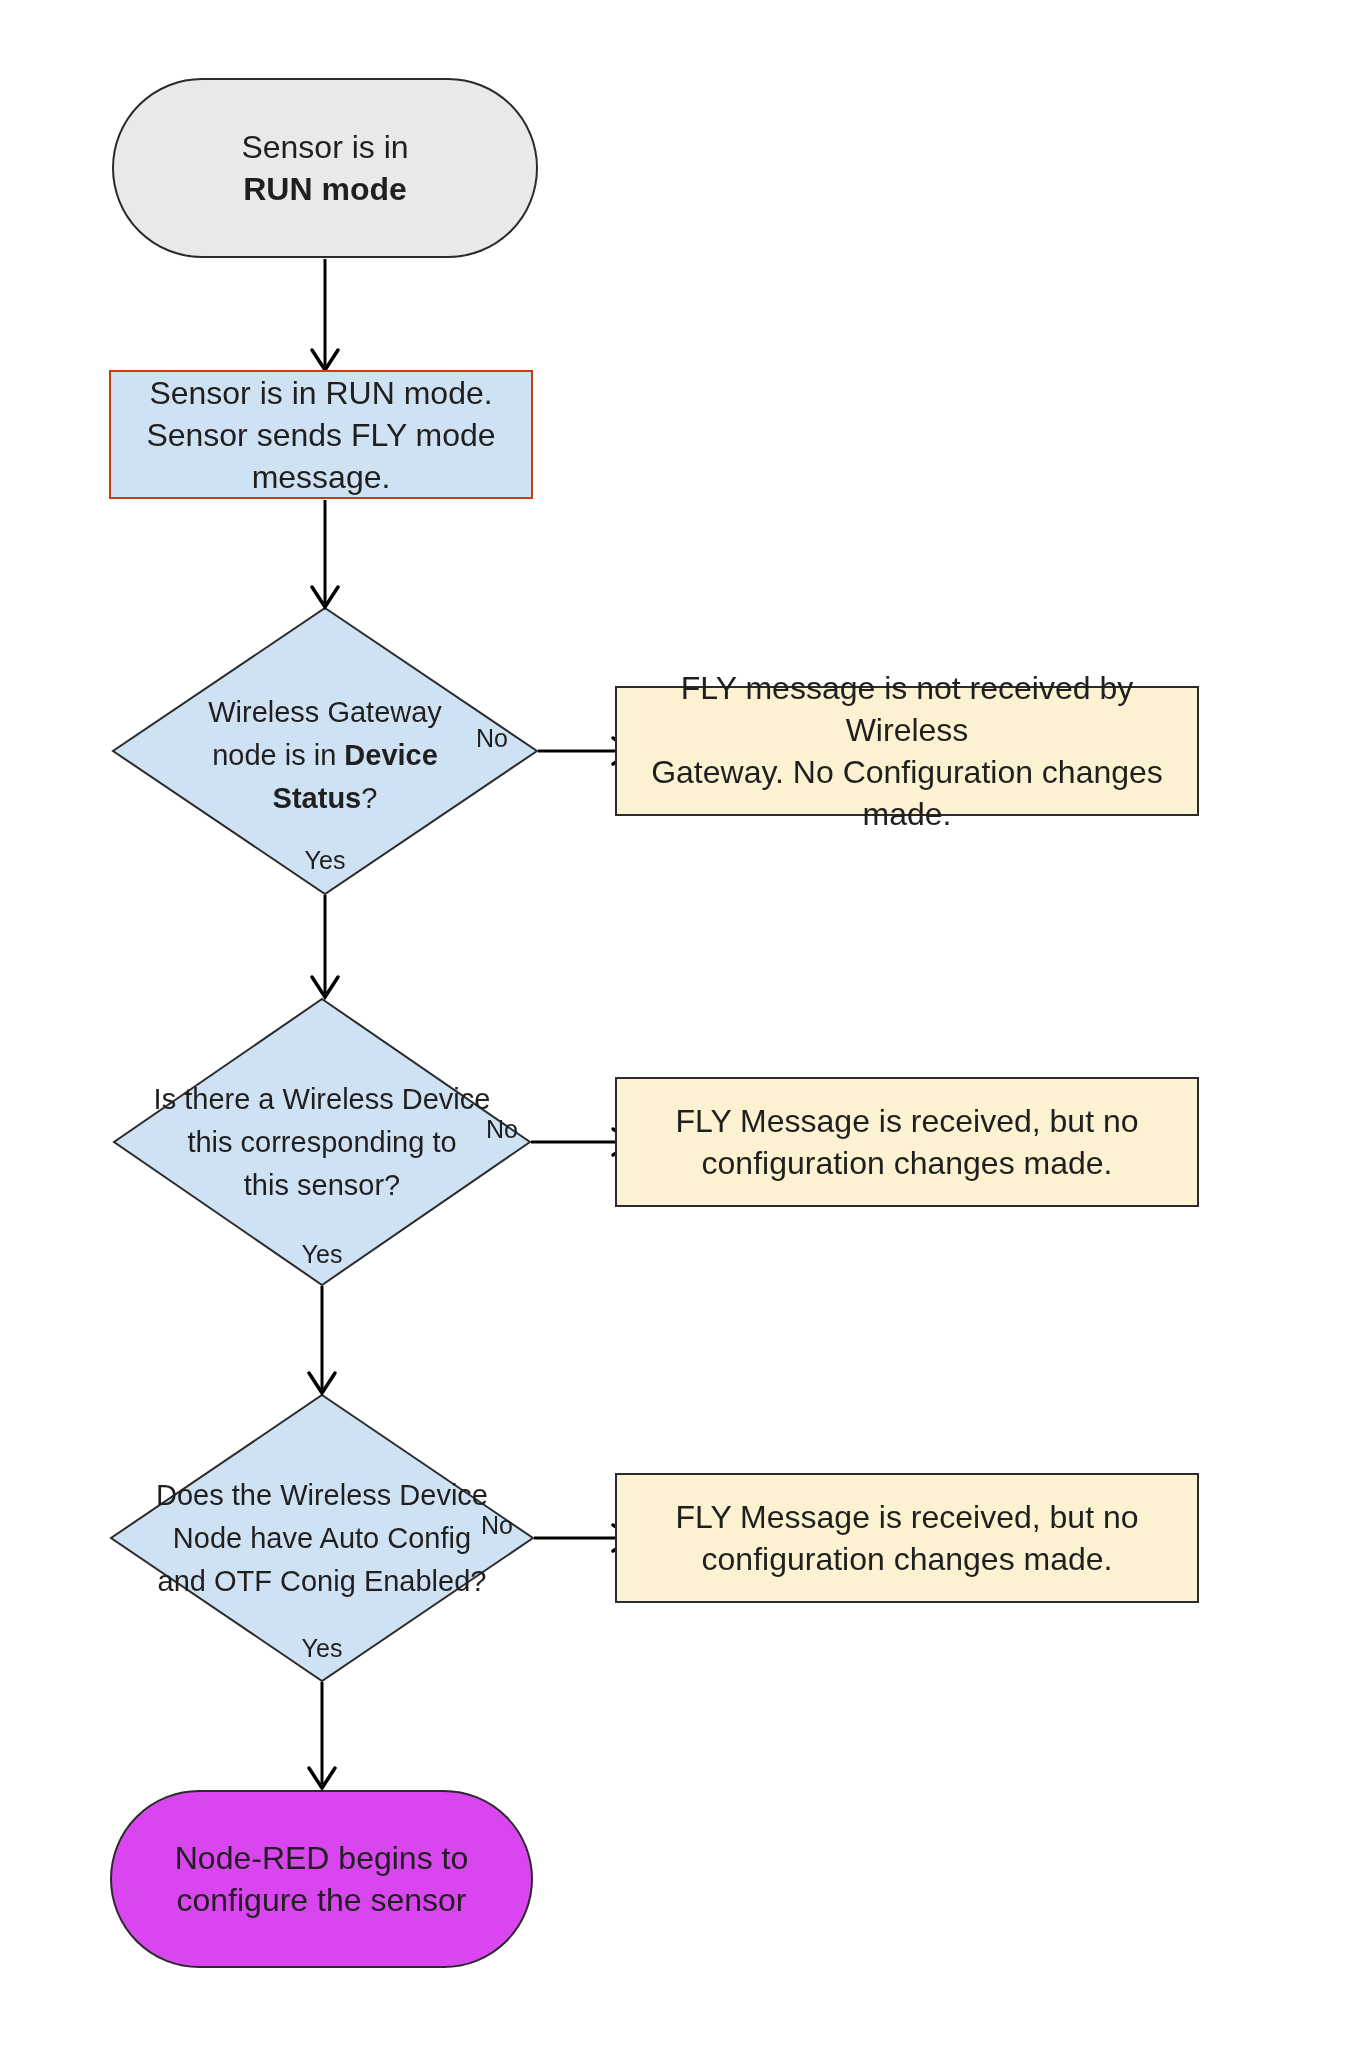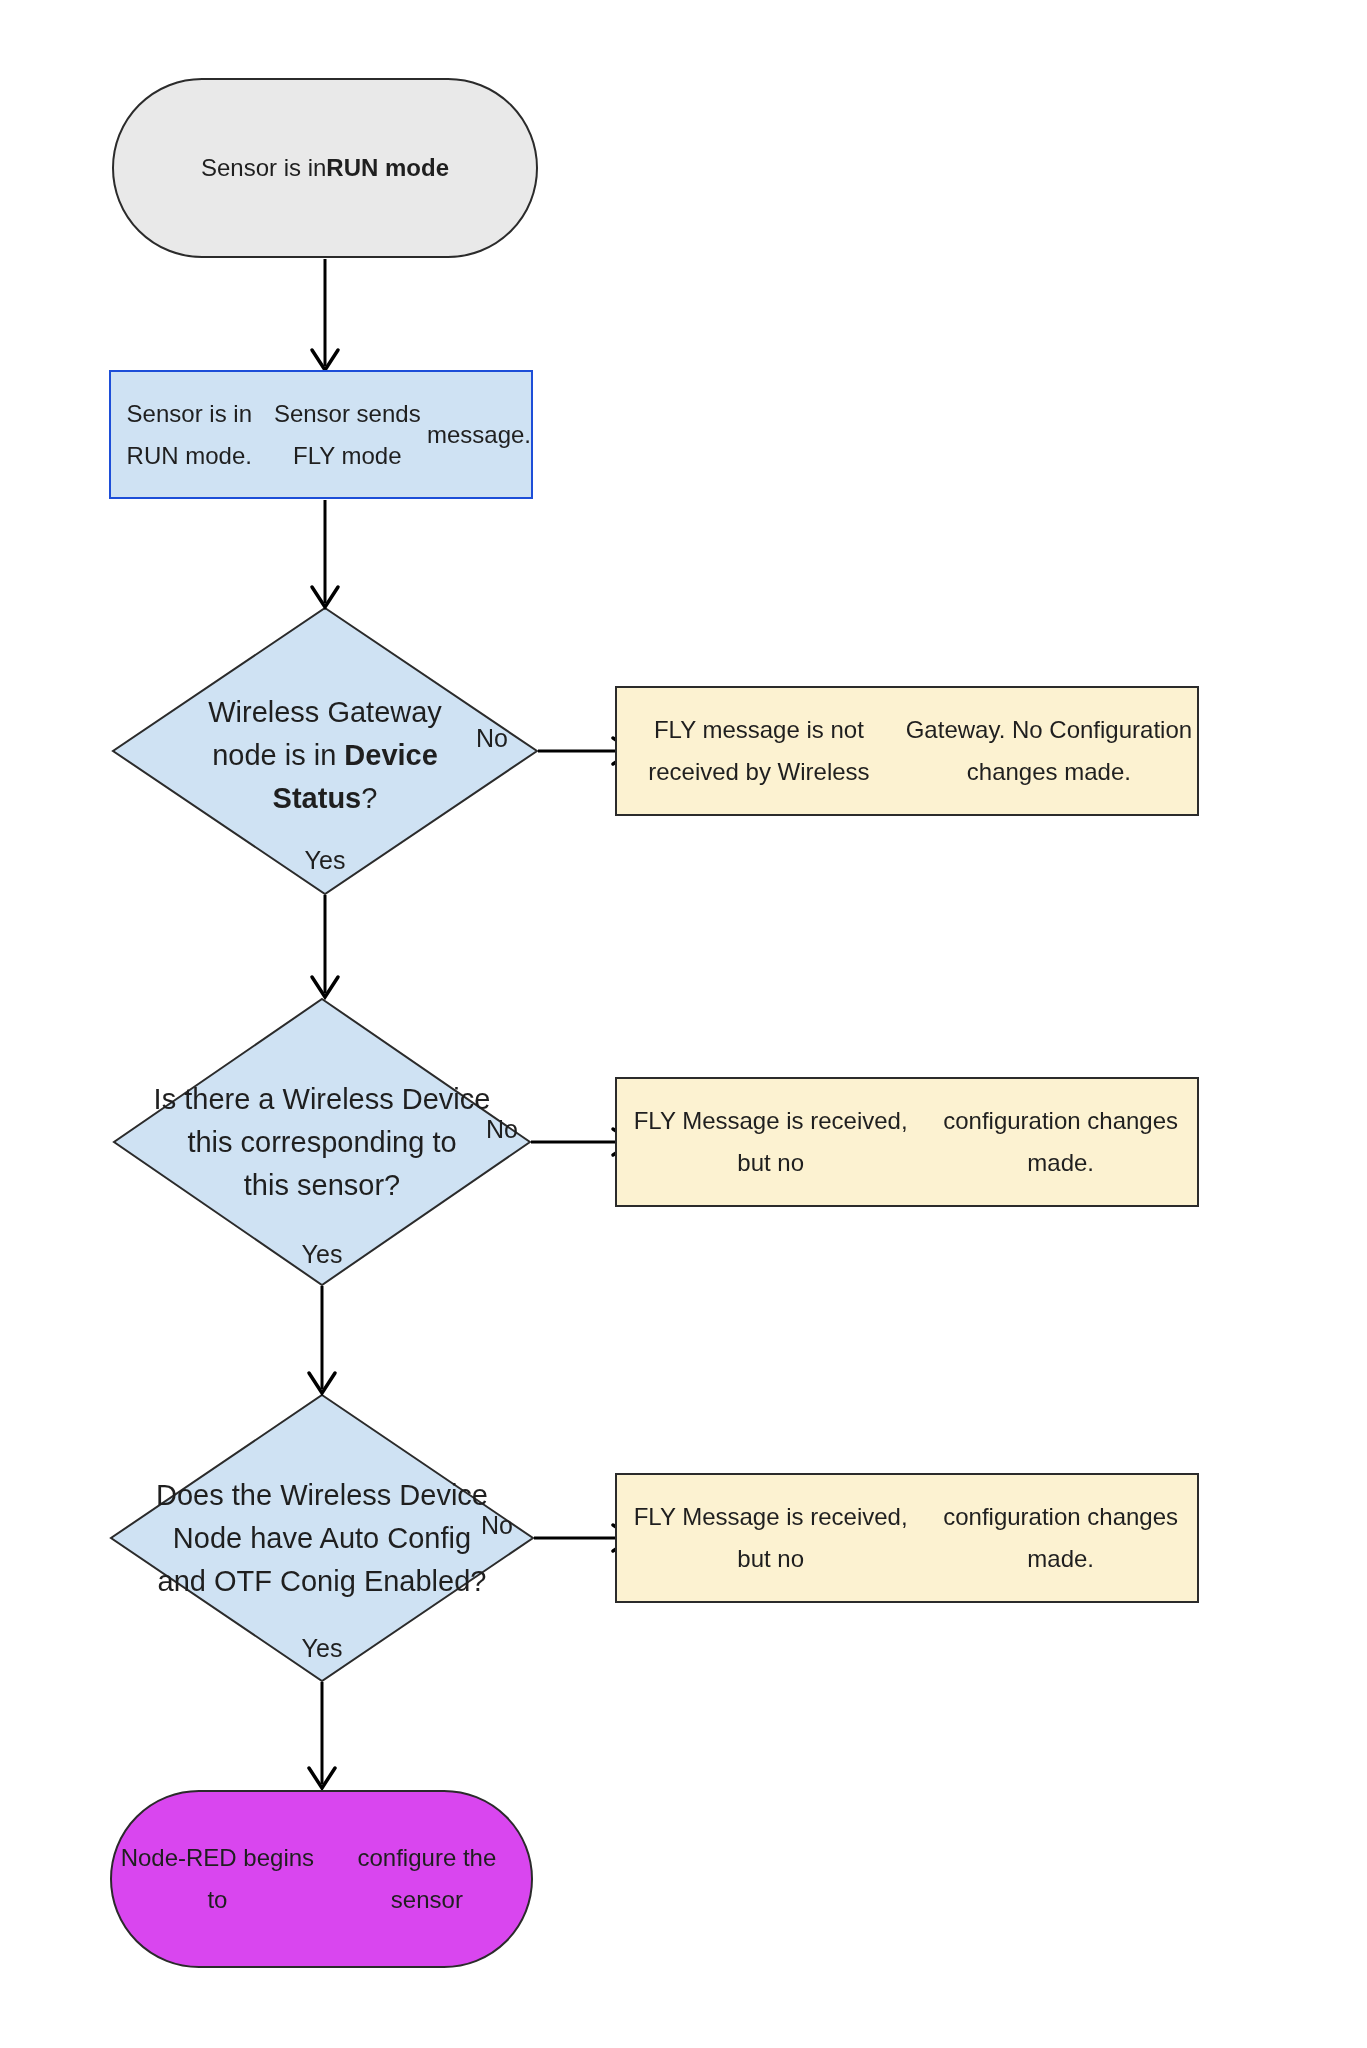--- a/index.html
+++ b/index.html
@@ -10,37 +10,37 @@
     background: #ffffff;
     font-family: "Liberation Sans", sans-serif;
     color: #1f1f1f;
     overflow: hidden;
   }
   .layer { position: absolute; left: 0; top: 0; }
   .node {
     position: absolute;
     box-sizing: border-box;
     display: flex;
-    flex-direction: row;
+    flex-direction: column;
     align-items: center;
     justify-content: center;
     text-align: center;
     line-height: 42px;
-    font-size: 24px;
+    font-size: 32px;
   }
   .stadium-start {
     left: 112px; top: 78px; width: 426px; height: 180px;
     background: #e9e9e9;
     border: 2px solid #2b2b2b;
     border-radius: 92px;
   }
   .rect-process {
     left: 109px; top: 370px; width: 424px; height: 129px;
     background: #cfe2f3;
-    border: 2px solid #1d4ed8;
+    border: 2px solid #c2410c;
   }
   .rect-outcome {
     background: #fcf2d1;
     border: 2px solid #2b2b2b;
     width: 584px; height: 130px;
     left: 615px;
   }
   .outcome-1 { top: 686px; }
   .outcome-2 { top: 1077px; }
   .outcome-3 { top: 1473px; }

